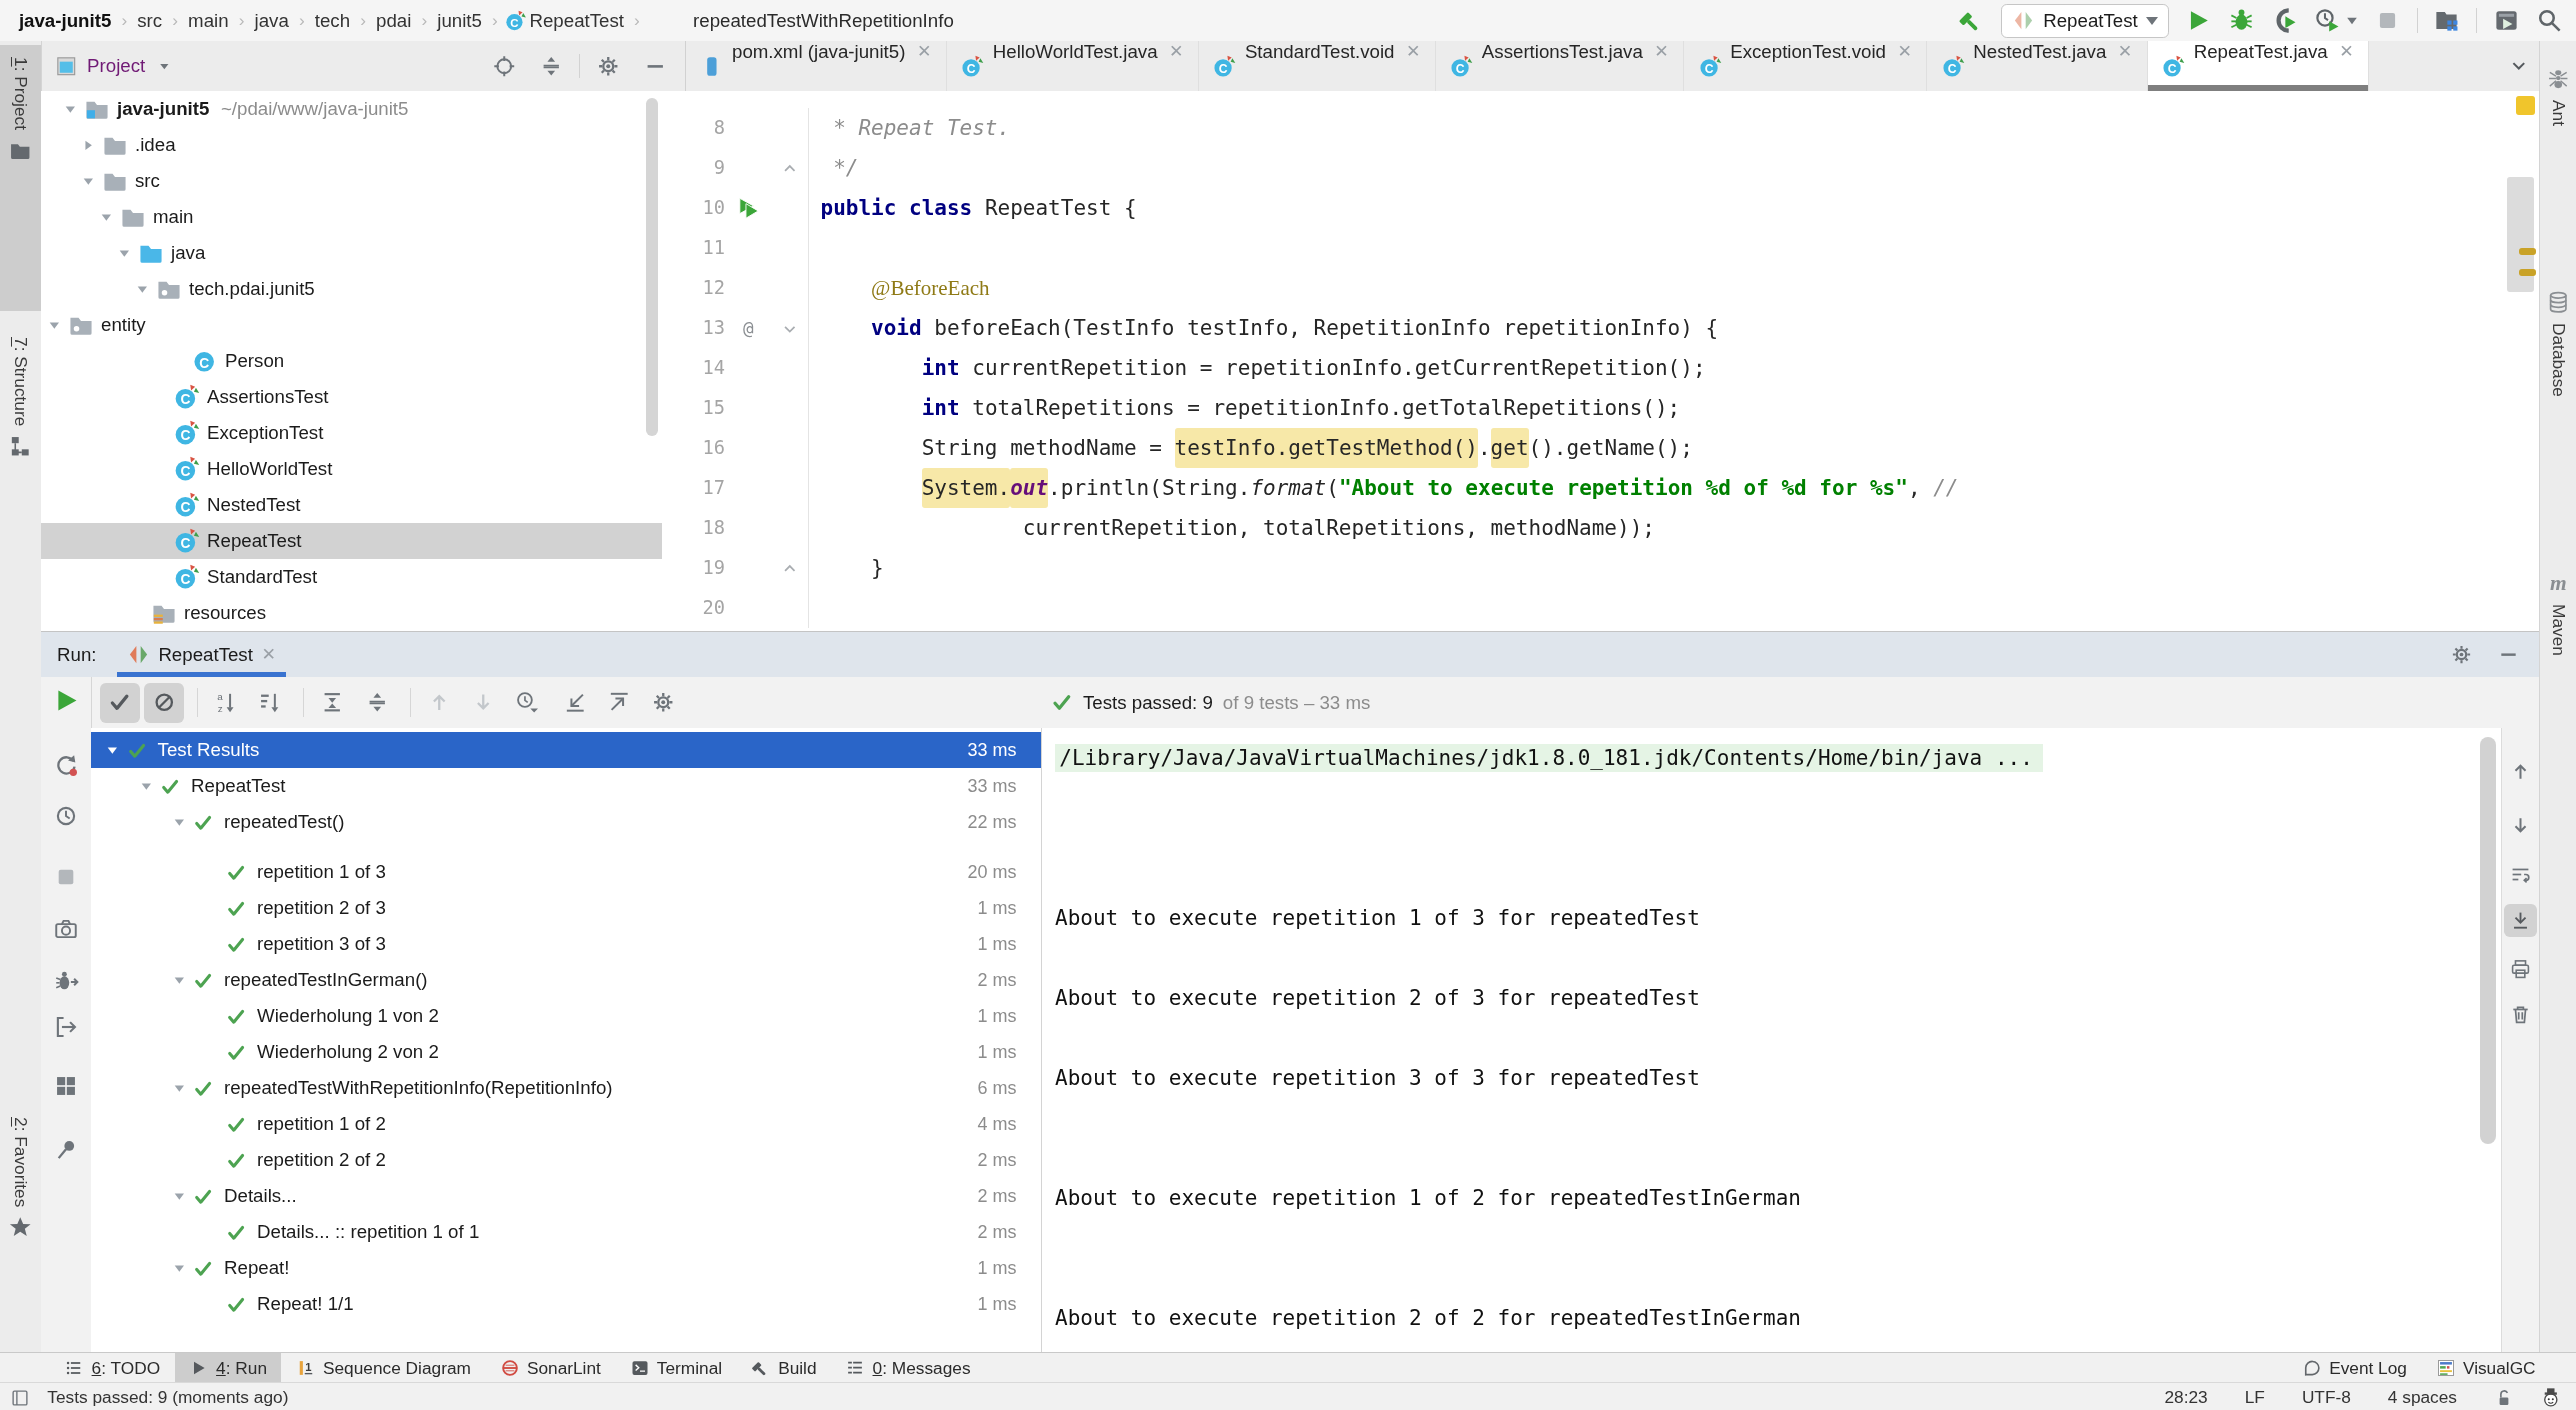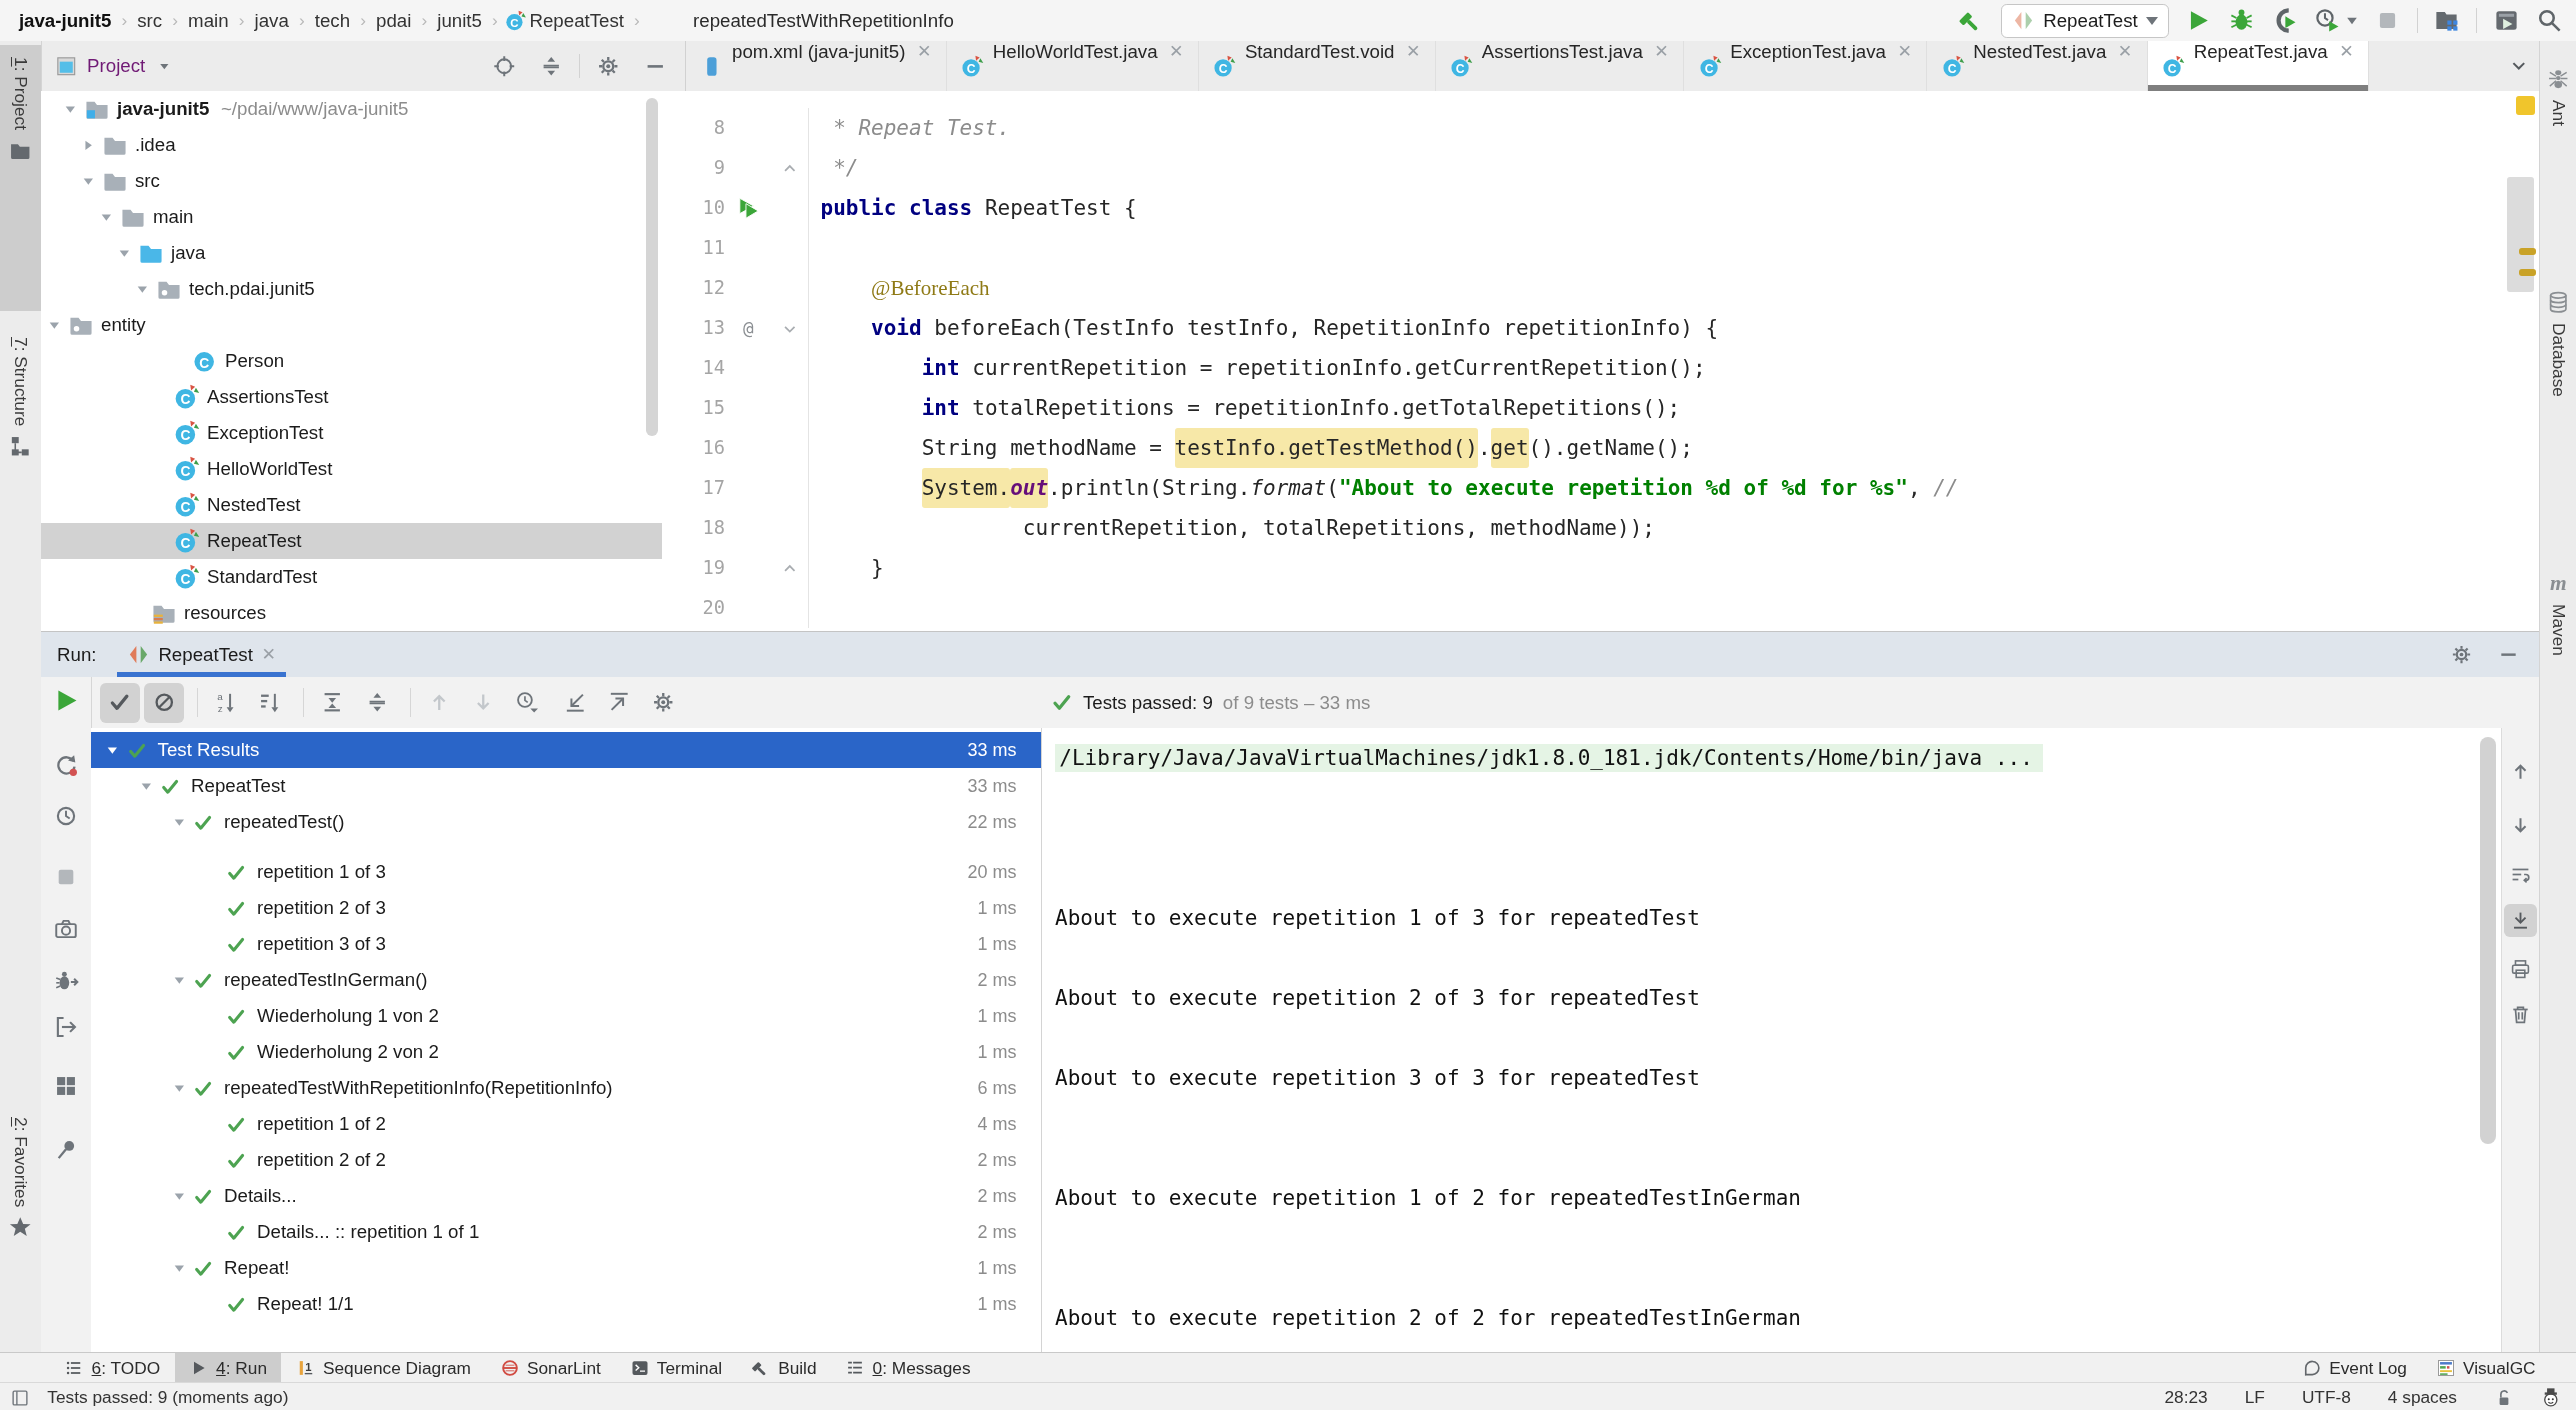--- a/index.html
+++ b/index.html
@@ -322,21 +322,21 @@
       </div>
       <div class="tab">
         <span class="ic">
           <svg width="23" height="23" viewBox="0 0 32 32" style="font-size:26px">
             <circle cx="14" cy="18" r="12" fill="#3FB6E3"></circle>
             <text x="14" y="25" font-size="17" font-weight="bold" fill="#fff" text-anchor="middle" font-family="Liberation Sans,sans-serif">C</text>
             <polygon points="20,1 26,3.5 21,8" fill="#D95443"></polygon>
             <polygon points="27,4.5 31,11 24.5,9.5" fill="#3E9E4A"></polygon>
           </svg>
         </span>
-        <span>ExceptionTest.java</span>
+        <span>ExceptionTest.void</span>
         <span class="x">✕</span>
       </div>
       <div class="tab">
         <span class="ic">
           <svg width="23" height="23" viewBox="0 0 32 32" style="font-size:26px">
             <circle cx="14" cy="18" r="12" fill="#3FB6E3"></circle>
             <text x="14" y="25" font-size="17" font-weight="bold" fill="#fff" text-anchor="middle" font-family="Liberation Sans,sans-serif">C</text>
             <polygon points="20,1 26,3.5 21,8" fill="#D95443"></polygon>
             <polygon points="27,4.5 31,11 24.5,9.5" fill="#3E9E4A"></polygon>
           </svg>

